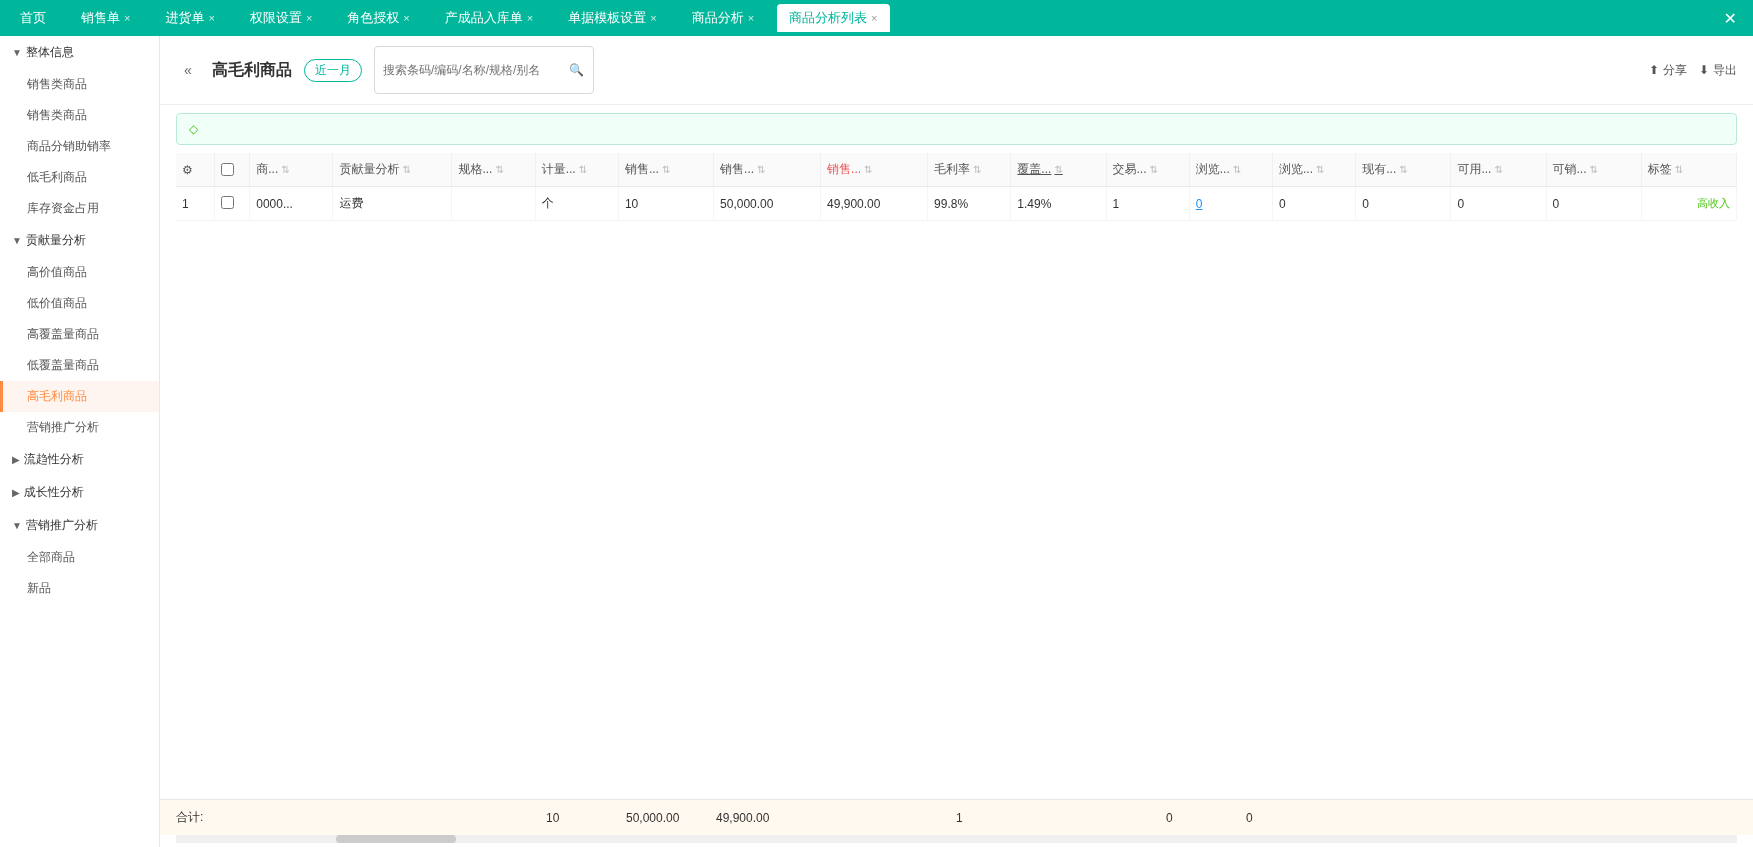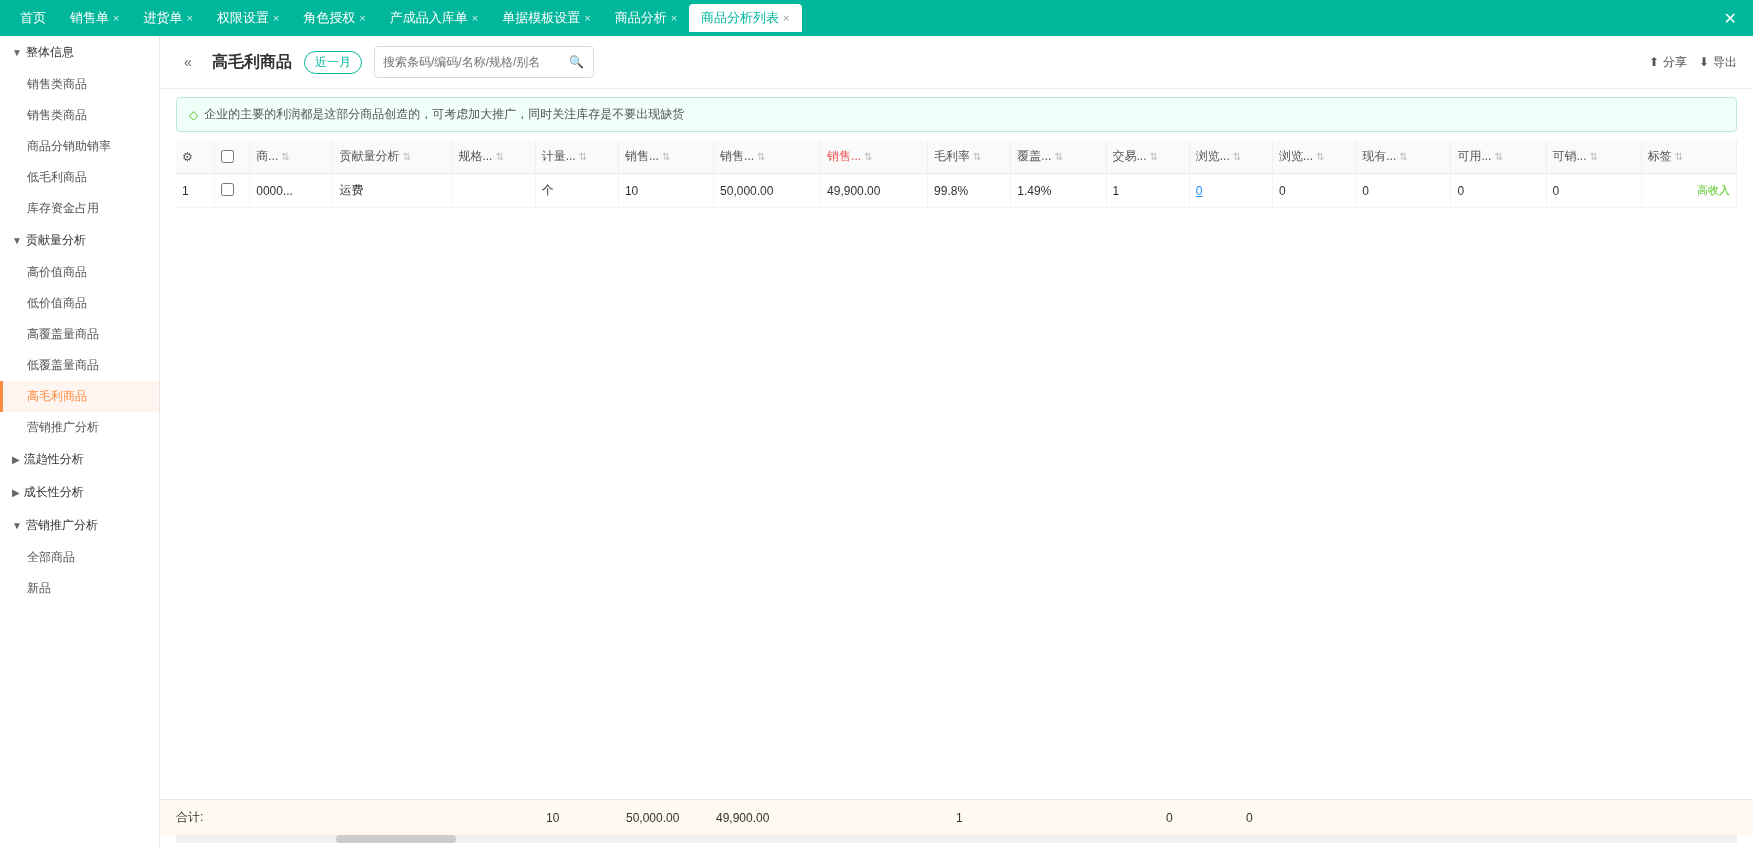--- a/index.html
+++ b/index.html
@@ -5,21 +5,21 @@
     * { margin: 0; padding: 0; box-sizing: border-box; }
     body { font-family: 'Microsoft YaHei', Arial, sans-serif; font-size: 12px; background: #f5f5f5; color: #333; width: 1753px; min-height: 847px; overflow: hidden; }
 
     
     .top-nav {
       display: flex;
       align-items: center;
       background: #00b69b;
       height: 36px;
       padding: 0 8px;
-      gap: 0;
+      gap: 11px;
     }
     .top-nav-item {
       display: flex;
       align-items: center;
       padding: 0 12px;
       height: 28px;
       color: #fff;
       font-size: 13px;
       cursor: pointer;
       border-radius: 4px 4px 0 0;
@@ -116,21 +116,21 @@
       border-radius: 12px;
       padding: 2px 10px;
       font-size: 12px;
       cursor: pointer;
     }
     .search-box {
       display: flex;
       align-items: center;
       border: 1px solid #d9d9d9;
       border-radius: 4px;
-      padding: 8px 8px;
+      padding: 16px 8px;
       width: 220px;
       gap: 6px;
     }
     .search-box input {
       border: none;
       outline: none;
       font-size: 12px;
       color: #999;
       width: 180px;
       background: transparent;
@@ -323,21 +323,20 @@
         </div>
         <div class="action-btn">
           <span>⬇</span>
           <span>导出</span>
         </div>
       </div>
     </div>
 
     <div class="info-banner">
       <span style="color:#52c41a;">◇</span>
-      <span>企业的主要的利润都是这部分商品创造的，可考虑加大推广，同时关注库存是不要出现缺货</span>
     </div>
 
     <div class="table-container">
       <table>
         <thead>
           <tr>
             <th style="width:32px;">
               <div class="th-inner">⚙</div>
             </th>
             <th style="width:30px;">
@@ -386,21 +385,21 @@
                   <span>销售...</span>
                   <span class="sort-icon">⇅</span>
                 </div>
             </th>
             <th style="width:70px;">
               <div class="th-inner">
                   <span>毛利率</span>
                   <span class="sort-icon">⇅</span>
                 </div>
             </th>
-            <th style="width:80px;">
+            <th style="width:80px;text-decoration:underline;">
               <div class="th-inner">
                   <span>覆盖...</span>
                   <span class="sort-icon">⇅</span>
                 </div>
             </th>
             <th style="width:70px;">
               <div class="th-inner">
                   <span>交易...</span>
                   <span class="sort-icon">⇅</span>
                 </div>

